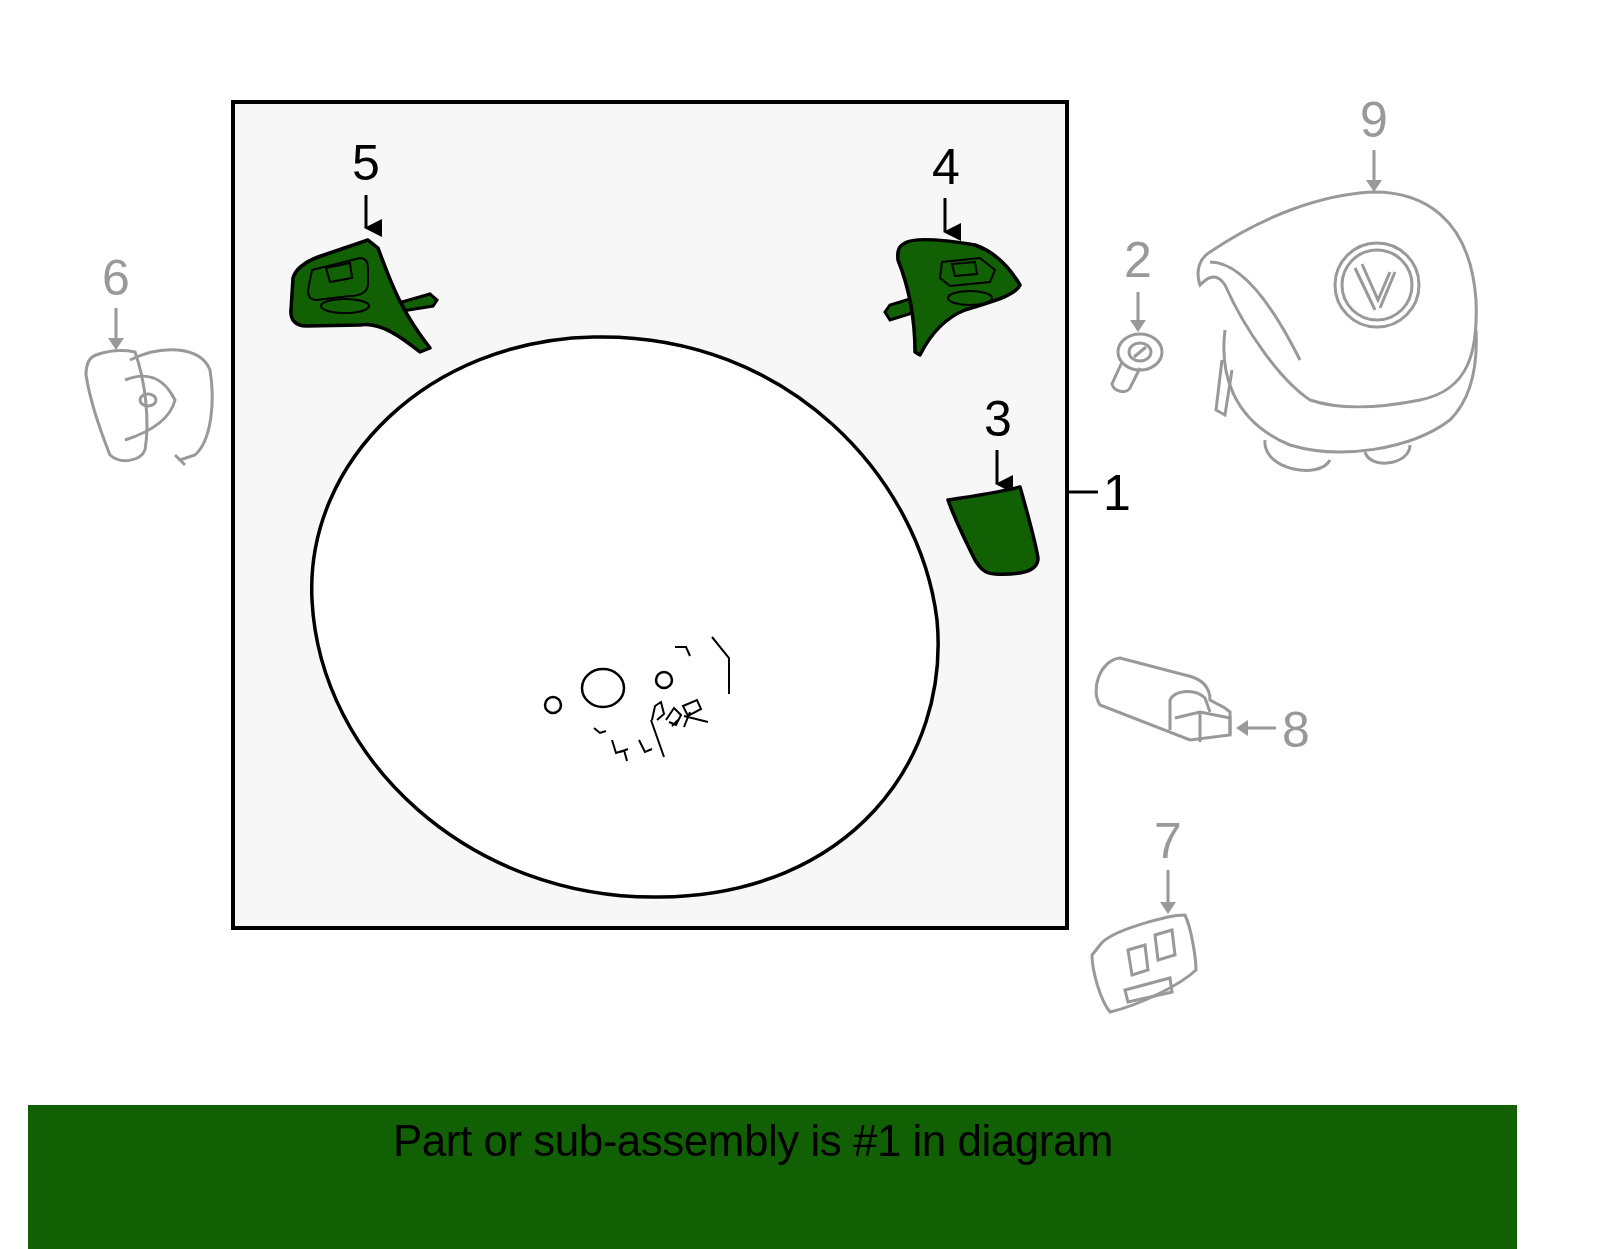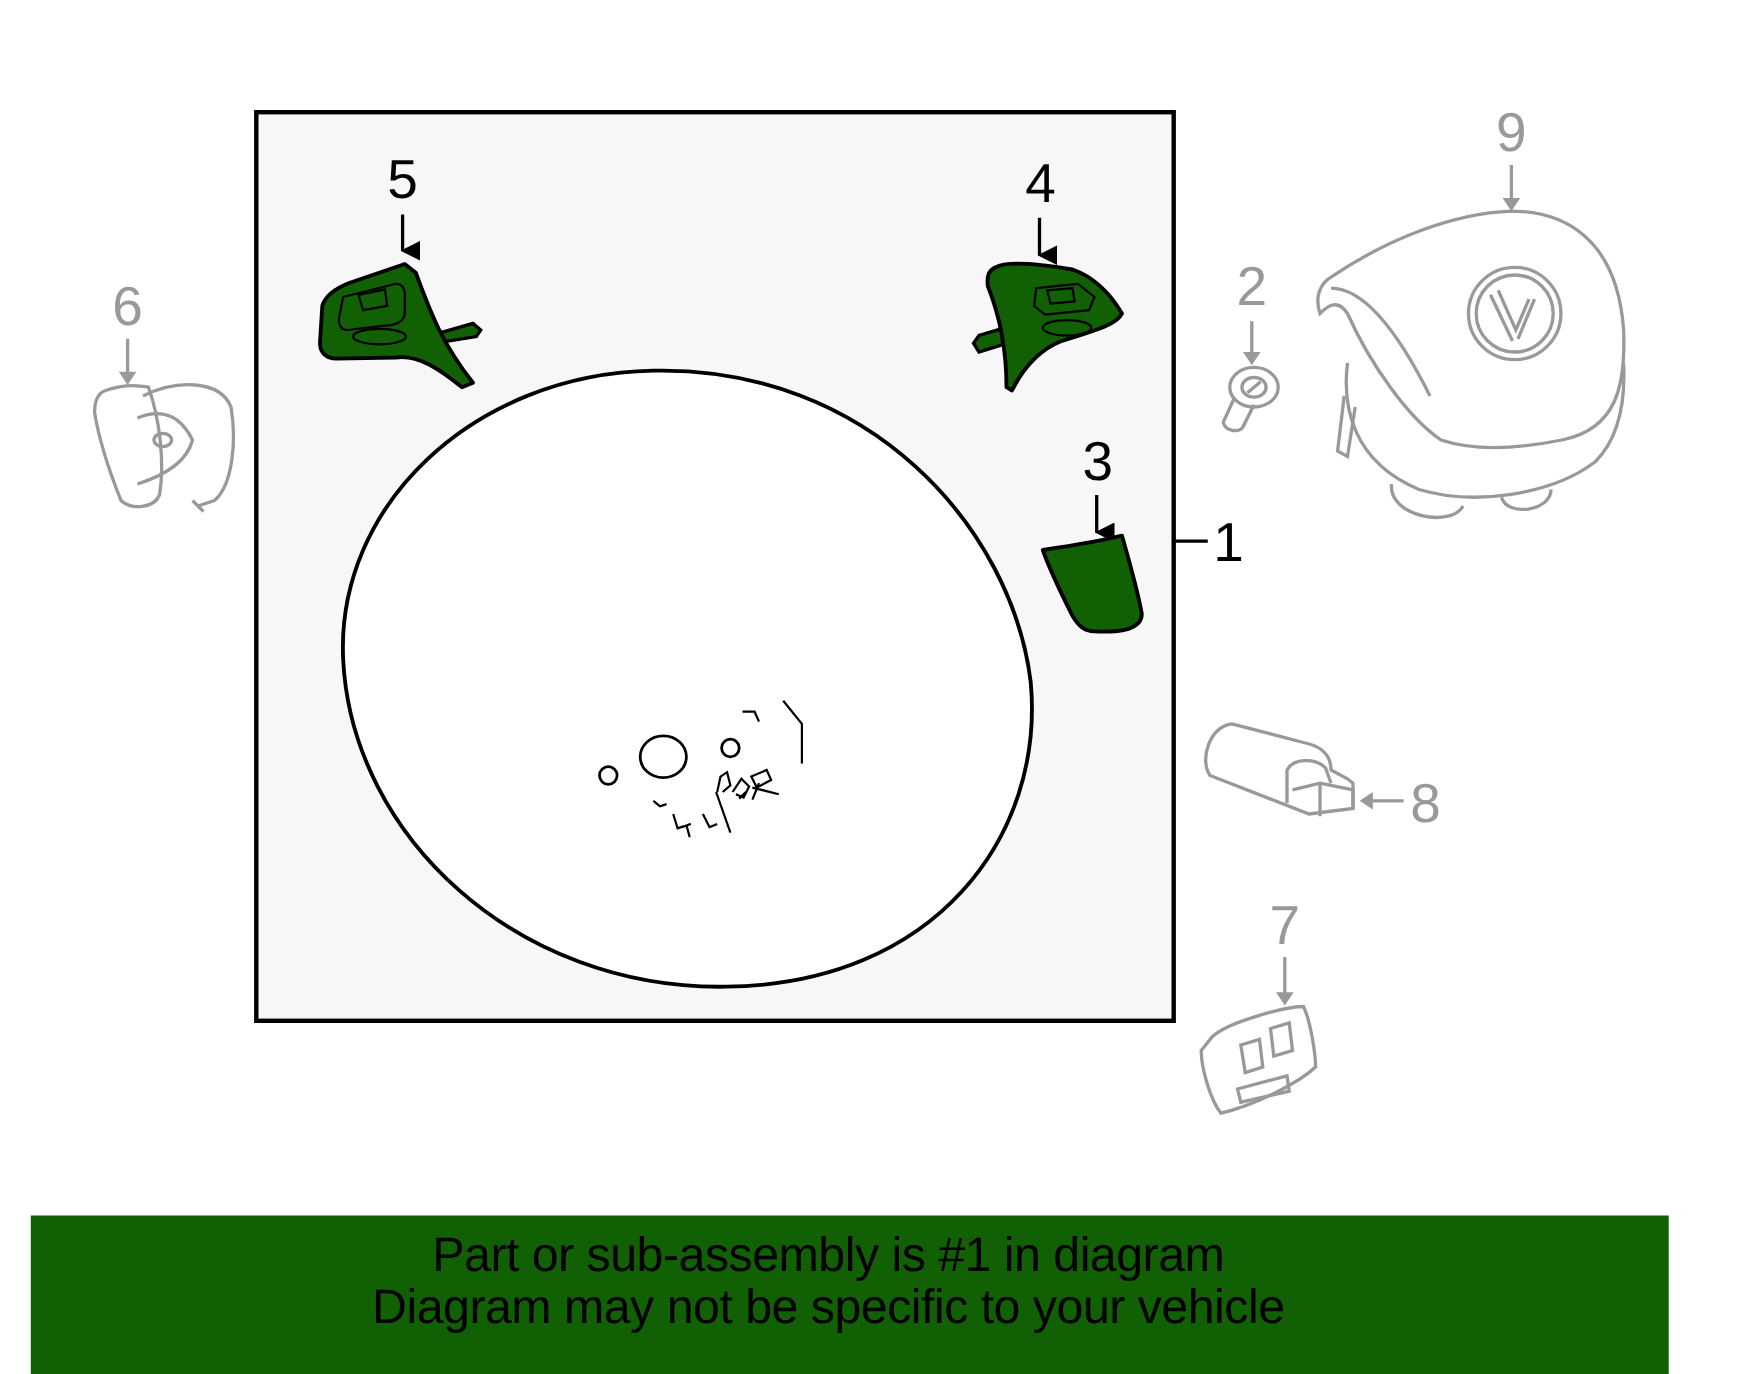--- a/index.html
+++ b/index.html
@@ -119,14 +119,13 @@
     <line x1="1168" y1="870" x2="1168" y2="905"></line>
     <path d="M1160,902 L1176,902 L1168,914 Z" fill="#999" stroke="none"></path>
     <path d="M1100,945 C1110,930 1170,915 1185,915 C1192,930 1196,960 1196,970 C1180,985 1140,1005 1110,1012 C1100,1000 1092,970 1092,955 Z"></path>
     <path d="M1128,950 L1145,945 L1148,970 L1132,975 Z M1155,935 L1172,930 L1175,955 L1158,960 Z"></path>
     <path d="M1125,990 L1170,978 L1172,992 L1128,1002 Z"></path>
   </g>
 </svg>
 
 <div id="banner">
   <div id="banner-line-1" class="banner-line">Part or sub-assembly is #1 in diagram</div>
-  <div id="banner-line-2" class="banner-line">Diagram may not be specific to your vehicle</div>
 </div>
 
 </body></html>

